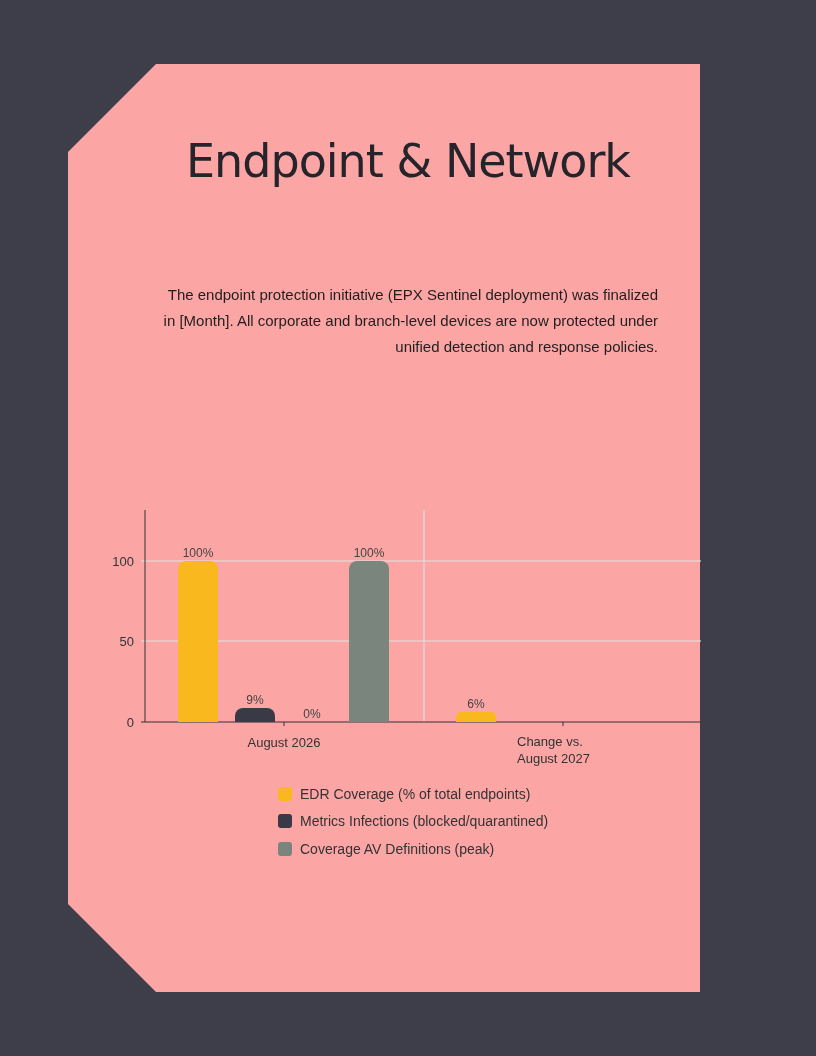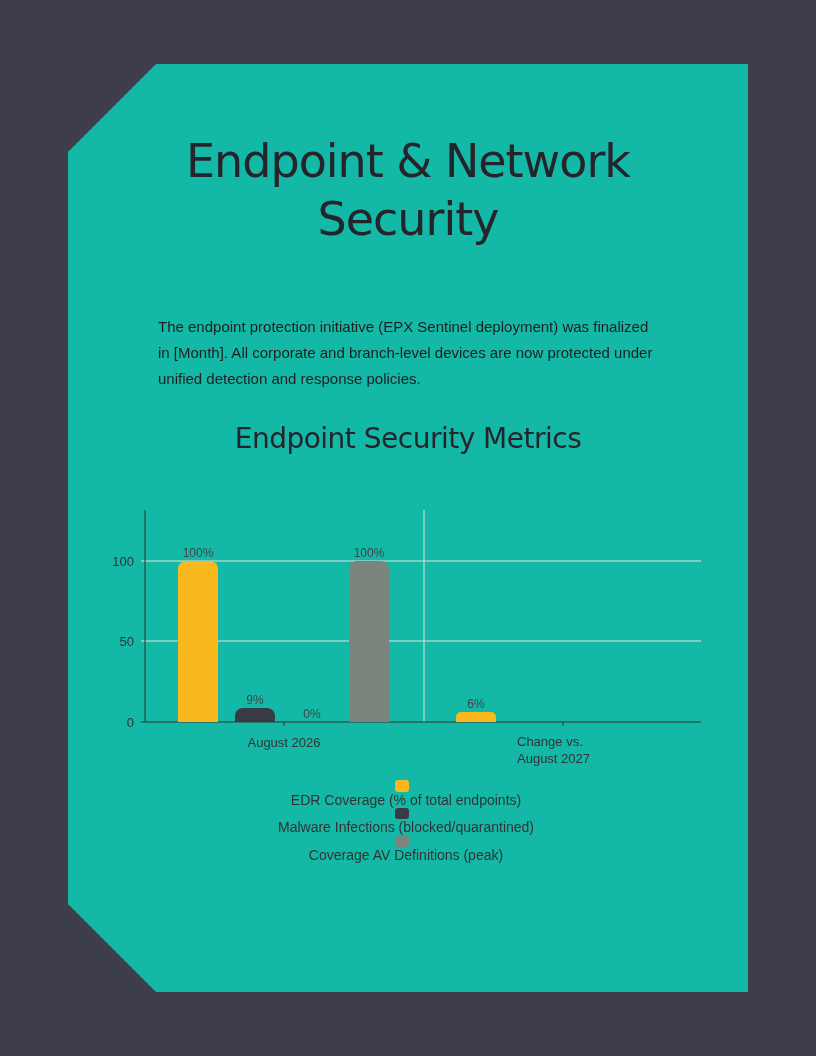--- a/index.html
+++ b/index.html
@@ -1,38 +1,36 @@
 <!DOCTYPE html>
 <html><head>
 <meta charset="utf-8">
 <style>
   html,body{margin:0;padding:0;}
   body{width:816px;height:1056px;background:#3e3e4a;position:relative;overflow:hidden;font-family:"Liberation Sans",sans-serif;}
-  .page{position:absolute;left:68px;top:64px;width:680px;height:928px;background:#14b8a6;
+  .page{position:absolute;left:68px;top:64px;width:632px;height:928px;background:#fca5a5;
     clip-path:polygon(88px 0,680px 0,680px 928px,88px 928px,0 840px,0 88px);}
   .title{position:absolute;left:0;width:680px;top:68px;text-align:center;font-family:"DejaVu Sans",sans-serif;
     font-size:46px;line-height:58px;color:#26242b;letter-spacing:-1px;}
-  .intro{position:absolute;left:90px;width:500px;top:218px;text-align:left;font-size:15px;line-height:26px;color:#1f1f1f;margin-top:32px;}
+  .intro{position:absolute;left:90px;width:500px;top:218px;text-align:right;font-size:15px;line-height:26px;color:#1f1f1f;}
   .chart-title{position:absolute;left:0;width:680px;top:358px;text-align:center;font-family:"DejaVu Sans",sans-serif;
     font-size:28px;color:#26242b;letter-spacing:-0.5px;}
   .chart{position:absolute;left:0;top:0;width:680px;height:928px;}
   .legend{position:absolute;left:210px;top:716px;}
-  .legend-item{display:flex;align-items:center;height:27.5px;font-size:14px;color:#333;flex-direction:column;}
+  .legend-item{display:flex;align-items:center;height:27.5px;font-size:14px;color:#333;}
   .swatch{width:14px;height:14px;border-radius:3px;margin-right:8px;}
 </style>
 </head>
 <body>
 
 <div class="page">
   <div class="title">
     <div>Endpoint &amp; Network</div>
-    <div>Security</div>
   </div>
   <div class="intro">The endpoint protection initiative (EPX Sentinel deployment) was finalized in [Month]. All corporate and branch-level devices are now protected under unified detection and response policies.</div>
-  <div class="chart-title">Endpoint Security Metrics</div>
 
   <svg class="chart" viewBox="0 0 680 928" width="680" height="928">
 
     <line x1="73" y1="497" x2="633" y2="497" stroke="#e2e2e2" stroke-width="1"></line>
     <line x1="73" y1="577" x2="633" y2="577" stroke="#e2e2e2" stroke-width="1"></line>
     <line x1="356" y1="446" x2="356" y2="658" stroke="#e2e2e2" stroke-width="1"></line>
 
     <line x1="77" y1="446" x2="77" y2="658" stroke="#333" stroke-width="1"></line>
     <line x1="73" y1="658" x2="633" y2="658" stroke="#333" stroke-width="1"></line>
     <line x1="216" y1="658" x2="216" y2="662" stroke="#333" stroke-width="1"></line>
@@ -58,20 +56,20 @@
     <text x="449" y="699" font-size="13" fill="#333" font-family="Liberation Sans, sans-serif">August 2027</text>
   </svg>
 
   <div class="legend">
     <div class="legend-item">
       <span class="swatch" style="background:#f8b81e"></span>
       <span>EDR Coverage (% of total endpoints)</span>
     </div>
     <div class="legend-item">
       <span class="swatch" style="background:#3a3a46"></span>
-      <span>Malware Infections (blocked/quarantined)</span>
+      <span>Metrics Infections (blocked/quarantined)</span>
     </div>
     <div class="legend-item">
       <span class="swatch" style="background:#7a857e"></span>
       <span>Coverage AV Definitions (peak)</span>
     </div>
   </div>
 </div>
 
 </body></html>

